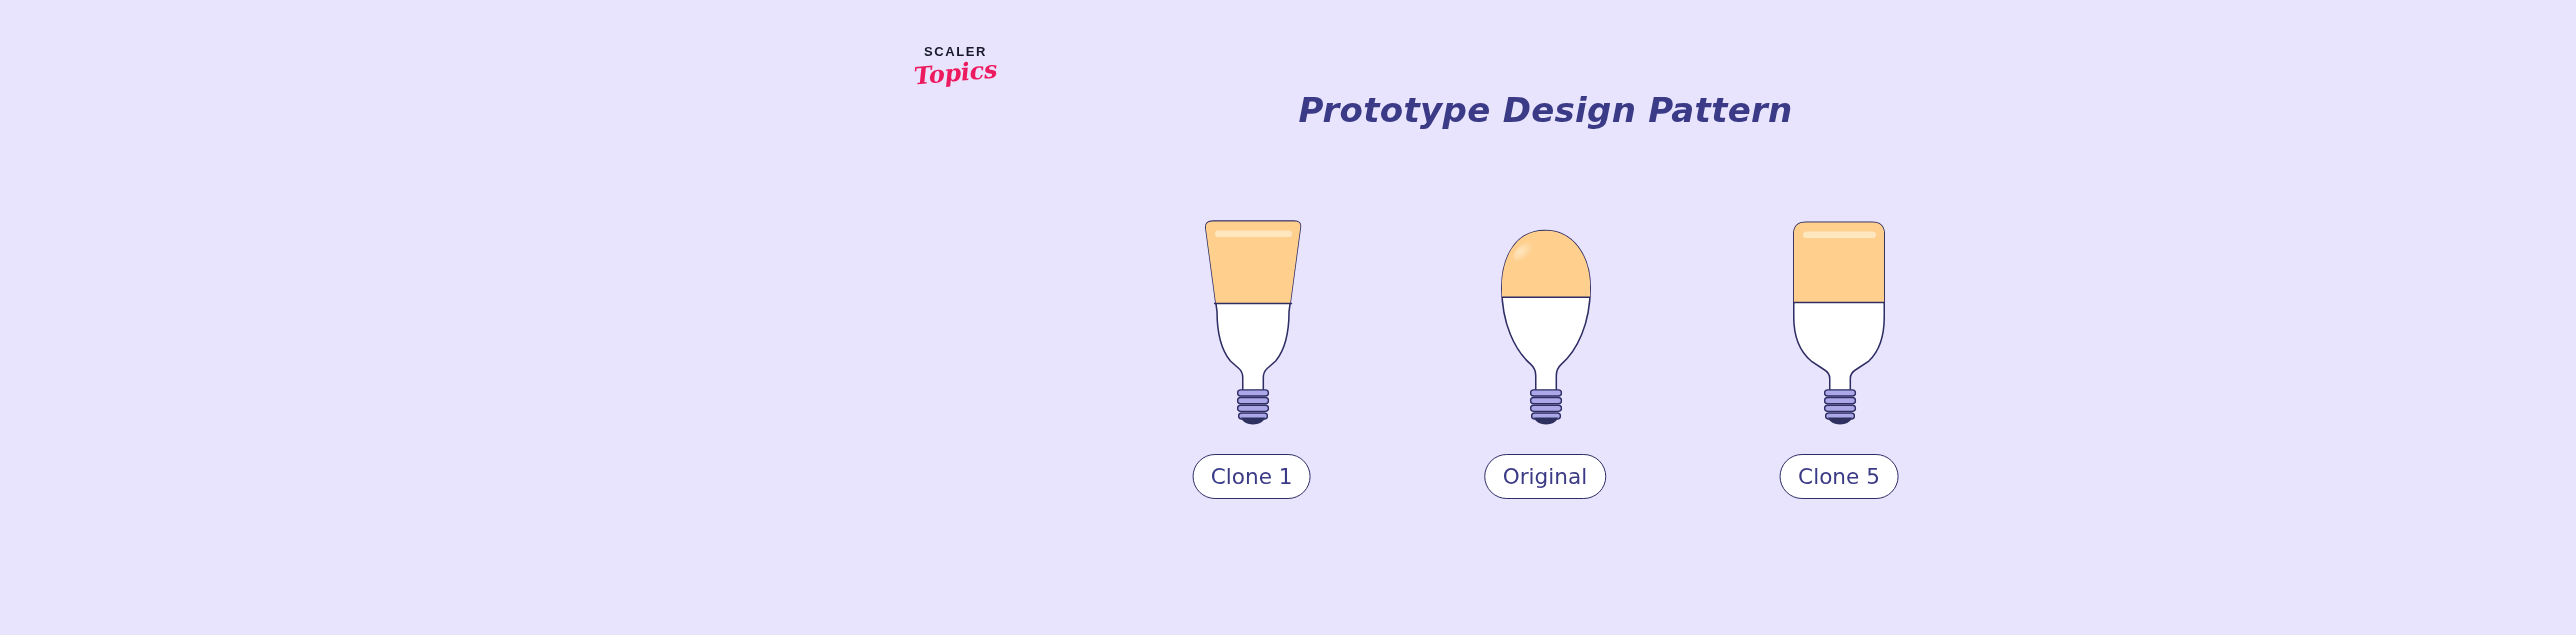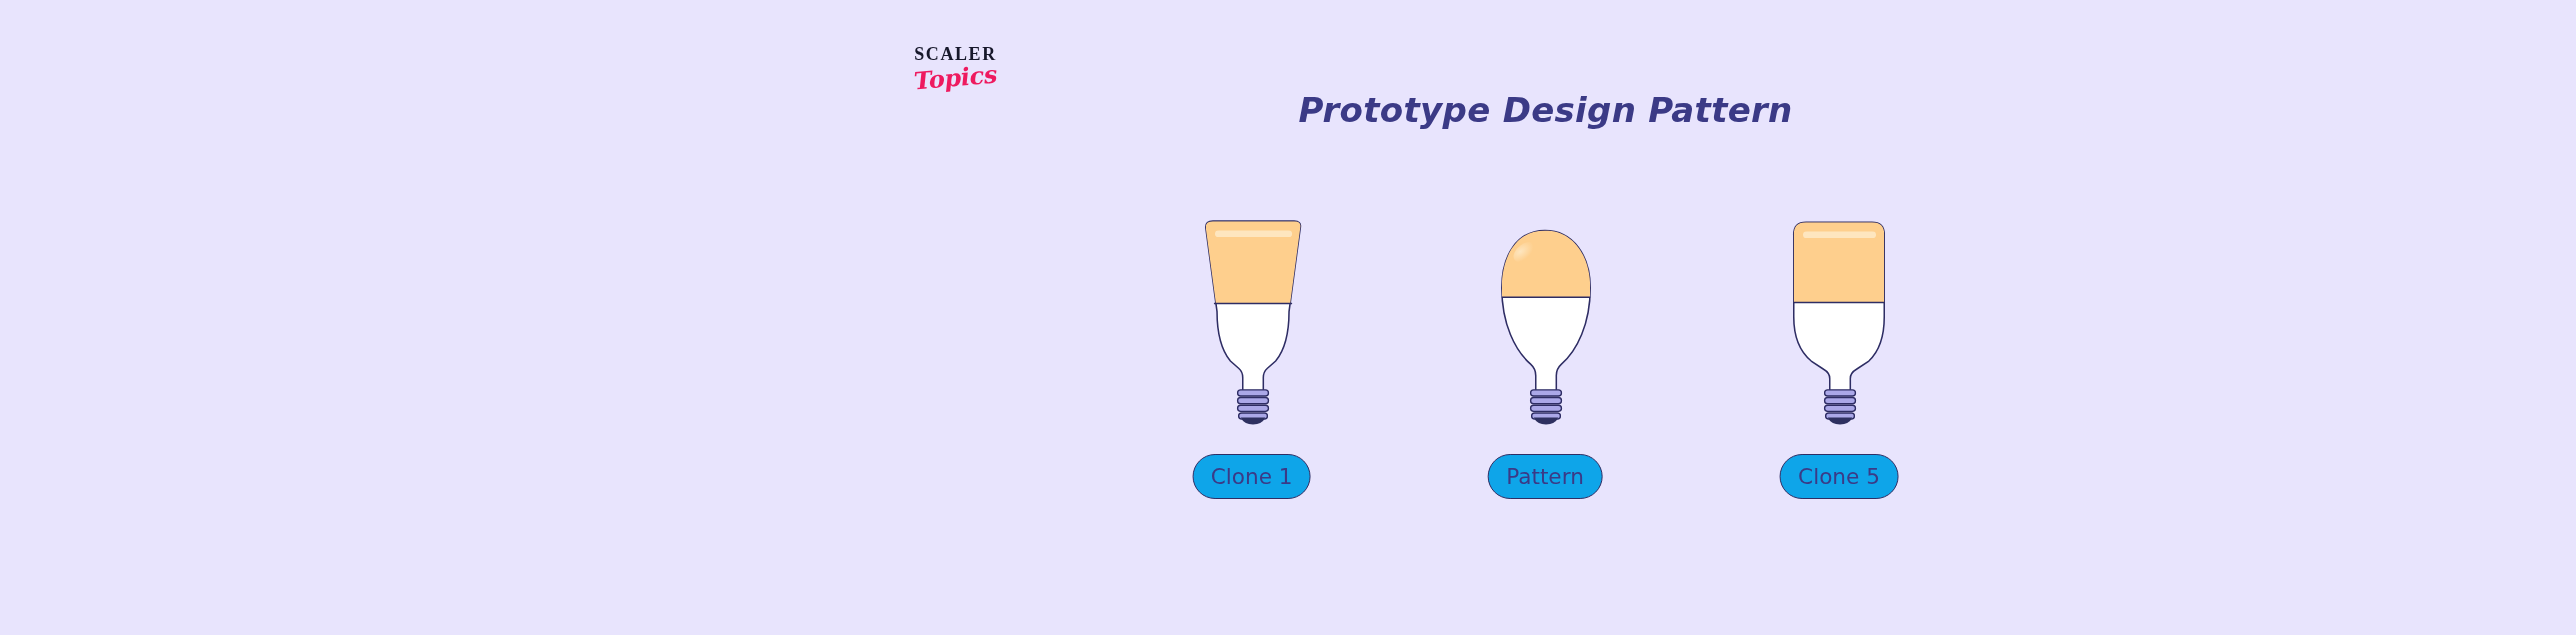--- a/index.html
+++ b/index.html
@@ -28,23 +28,23 @@
     position: absolute;
     left: 891px;
     top: 45px;
     width: 129px;
     height: 93px;
     text-align: center;
     user-select: none;
   }
   .logo-scaler {
     display: block;
-    font-family: Liberation Serif, serif;
+    font-family: Liberation Sans, sans-serif;
     font-weight: bold;
-    font-size: 18px;
+    font-size: 13px;
     letter-spacing: 1.6px;
     color: #17182b;
     line-height: 1;
   }
   .logo-topics {
     display: block;
     margin-top: 2.1px;
     font-family: "DejaVu Serif", serif;
     font-style: italic;
     font-weight: bold;
@@ -100,21 +100,21 @@
   .bulb-art svg { display: block; width: 155px; height: 216px; }
 
   
   .label-pill {
     position: absolute;
     left: 50%;
     transform: translateX(-50%);
     top: 238px;
     height: 45px;
     box-sizing: border-box;
-    background: #0ea5e9;
+    background: #ffffff;
     border: 1.3px solid #2e2d64;
     border-radius: 24px;
     display: flex;
     align-items: center;
     justify-content: flex-start;
     padding: 0 17.5px;
     white-space: nowrap;
   }
   .label-pill span {
     font-family: "DejaVu Sans", sans-serif;
@@ -208,21 +208,21 @@
           <g>
             <rect x="122" y="338" width="60" height="12" rx="6" fill="#aba8e8" stroke="#2e2d64" stroke-width="2.6"></rect>
             <rect x="122" y="353" width="60" height="12" rx="6" fill="#aba8e8" stroke="#2e2d64" stroke-width="2.6"></rect>
             <rect x="122" y="368" width="60" height="12" rx="6" fill="#aba8e8" stroke="#2e2d64" stroke-width="2.6"></rect>
             <rect x="124" y="383" width="56" height="12" rx="6" fill="#aba8e8" stroke="#2e2d64" stroke-width="2.6"></rect>
             <path d="M128 392 A26 22 0 0 0 176 392 Z" fill="#2e3060"></path>
           </g>
         </svg>
       </div>
       <div class="label-pill">
-        <span>Pattern</span>
+        <span>Original</span>
       </div>
     </div>
 
     <div class="bulb-cell cell-clone2">
       <div class="bulb-art">
         <svg viewBox="0 0 300 420" xmlns="http://www.w3.org/2000/svg">
           <defs>
             <clipPath id="clipC2">
               <path d="M62 36 Q62 12 86 12 L214 12 Q238 12 238 36
                        L238 196 Q238 254 208 282 L184 298 Q172 305 172 316

